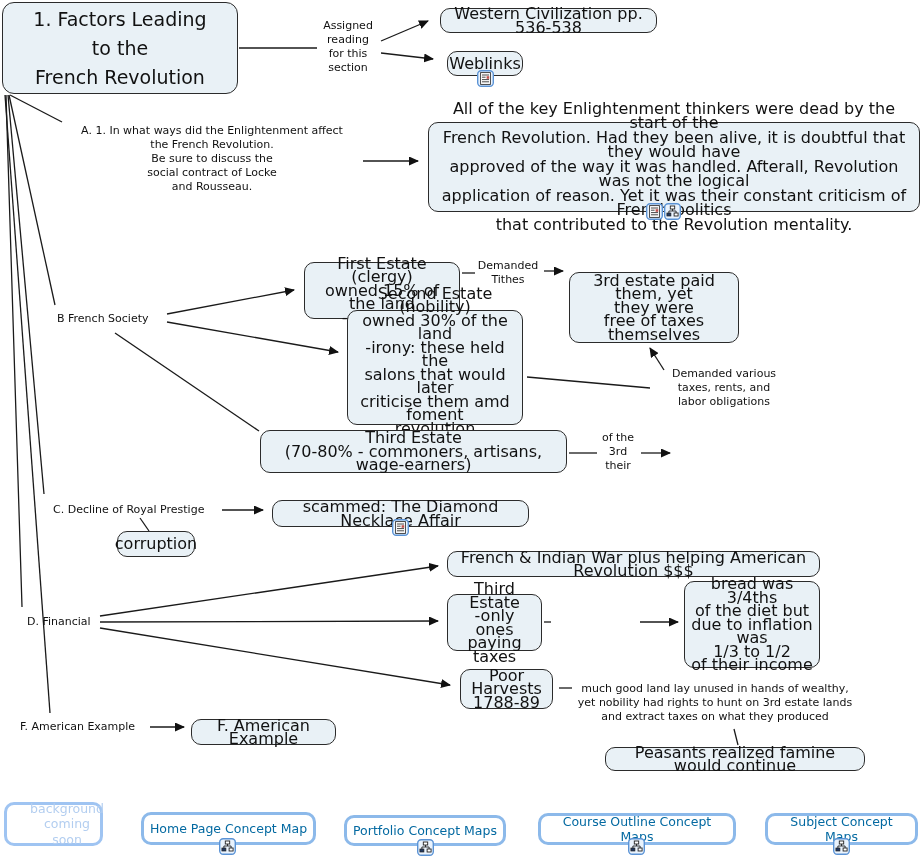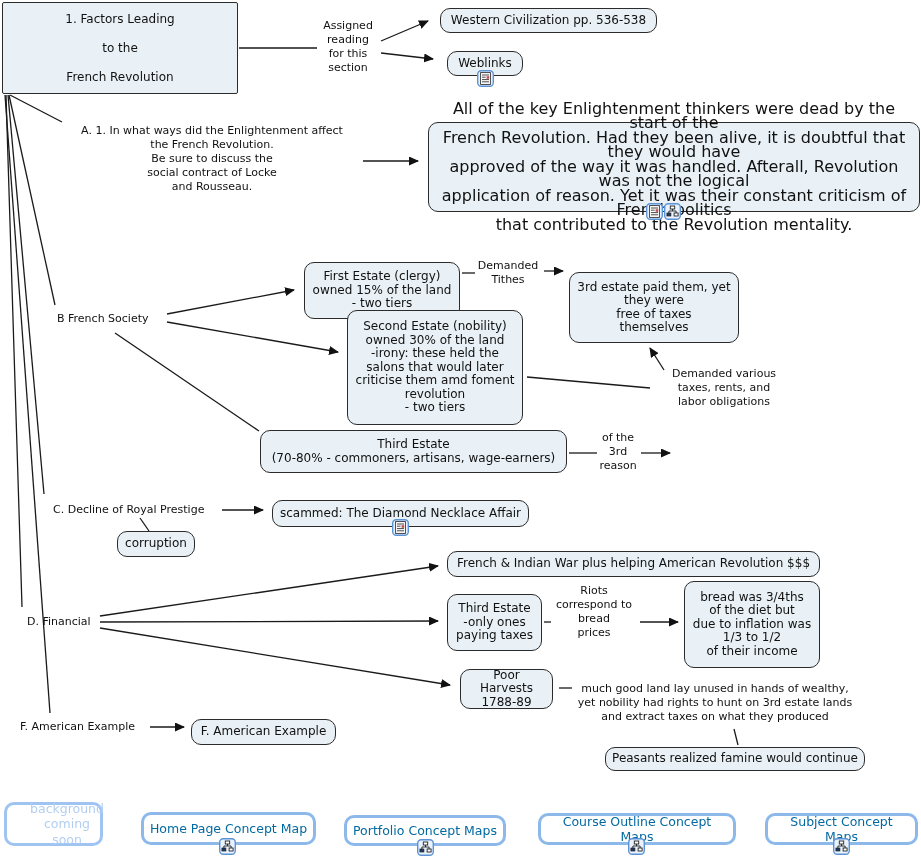--- a/index.html
+++ b/index.html
@@ -1,25 +1,25 @@
 <!DOCTYPE html>
 <html><head>
 <meta charset="utf-8">
 <style>
   html,body{margin:0;padding:0;background:#fff;}
   #map{position:relative;width:921px;height:860px;background:#fff;overflow:hidden;
        font-family:"DejaVu Sans","Liberation Sans",sans-serif;color:#111;}
   svg.lines{position:absolute;left:0;top:0;z-index:1;}
   .node{position:absolute;z-index:2;background:#e9f1f6;border:1.6px solid #2b2b2b;
         border-radius:10px;display:flex;align-items:center;justify-content:center;
-        text-align:center;white-space:pre-line;font-size:12px;line-height:13.5px;
+        text-align:center;white-space:pre-line;font-size:16px;line-height:13.5px;
         padding:2px 5px;box-sizing:border-box;}
   .linktext{position:absolute;z-index:2;text-align:center;white-space:pre-line;
         font-size:11px;line-height:14px;color:#111;}
-  .title-node{font-size:12px;line-height:29px;border-radius:2px;}
+  .title-node{font-size:19px;line-height:29px;border-radius:12px;}
   .answer-node{font-size:16px;line-height:14.5px;}
   .icon{position:absolute;z-index:3;width:17px;height:17px;display:block;}
   .bluebtn{position:absolute;z-index:2;background:#fff;border:3px solid #8cb9ea;
         border-radius:10px;display:flex;align-items:center;justify-content:center;
         text-align:center;white-space:pre-line;font-size:12.5px;line-height:15.5px;
         color:#0369a1;box-sizing:border-box;padding:2px 4px;}
   .btn-disabled{color:#b3cef0;border-color:#9fc4f2;padding-left:31px;}
 </style>
 </head>
 <body>
@@ -140,44 +140,40 @@
 criticise them amd foment
 revolution
 - two tiers</div>
   <div class="linktext" style="left:650px;top:367px;width:148px;">Demanded various
 taxes, rents, and
 labor obligations</div>
   <div class="node" style="left:260px;top:430px;width:307px;height:43px;">Third Estate
 (70-80% - commoners, artisans, wage-earners)</div>
   <div class="linktext" style="left:594px;top:431px;width:48px;">of the
 3rd
-reason</div>
+their</div>
 
   <div class="linktext" style="left:53px;top:503px;width:170px;text-align:left;">C. Decline of Royal Prestige</div>
   <div class="node" style="left:272px;top:500px;width:257px;height:27px;">scammed: The Diamond Necklace Affair</div>
   <svg class="icon" style="left:392px;top:519px;" viewBox="0 0 17 17">
     <rect x="0.7" y="0.7" width="15.6" height="15.6" rx="3.5" fill="#eaf3fd" stroke="#5b93d5" stroke-width="1.4"></rect>
     <rect x="3.6" y="2.6" width="9.8" height="11.8" fill="#fff" stroke="#333" stroke-width="0.9"></rect>
     <line x1="5" y1="5" x2="12" y2="5" stroke="#333" stroke-width="0.9"></line>
     <line x1="5" y1="7.2" x2="8.6" y2="7.2" stroke="#333" stroke-width="0.9"></line>
     <rect x="9.6" y="6.2" width="2.6" height="2.6" fill="#c0504d"></rect>
     <line x1="5" y1="9.6" x2="12" y2="9.6" stroke="#333" stroke-width="0.9"></line>
     <line x1="5" y1="11.8" x2="12" y2="11.8" stroke="#333" stroke-width="0.9"></line>
   </svg>
   <div class="node" style="left:117px;top:531px;width:78px;height:26px;">corruption</div>
 
   <div class="linktext" style="left:27px;top:615px;width:75px;text-align:left;">D. Financial</div>
   <div class="node" style="left:447px;top:551px;width:373px;height:26px;">French &amp; Indian War plus helping American Revolution $$$</div>
   <div class="node" style="left:447px;top:594px;width:95px;height:57px;">Third Estate
 -only ones
 paying taxes</div>
-  <div class="linktext" style="left:548px;top:584px;width:92px;">Riots
-correspond to
-bread
-prices</div>
   <div class="node" style="left:684px;top:581px;width:136px;height:87px;">bread was 3/4ths
 of the diet but
 due to inflation was
 1/3 to 1/2
 of their income</div>
   <div class="node" style="left:460px;top:669px;width:93px;height:40px;">Poor Harvests
 1788-89</div>
   <div class="linktext" style="left:570px;top:682px;width:290px;">much good land lay unused in hands of wealthy,
 yet nobility had rights to hunt on 3rd estate lands
 and extract taxes on what they produced</div>

